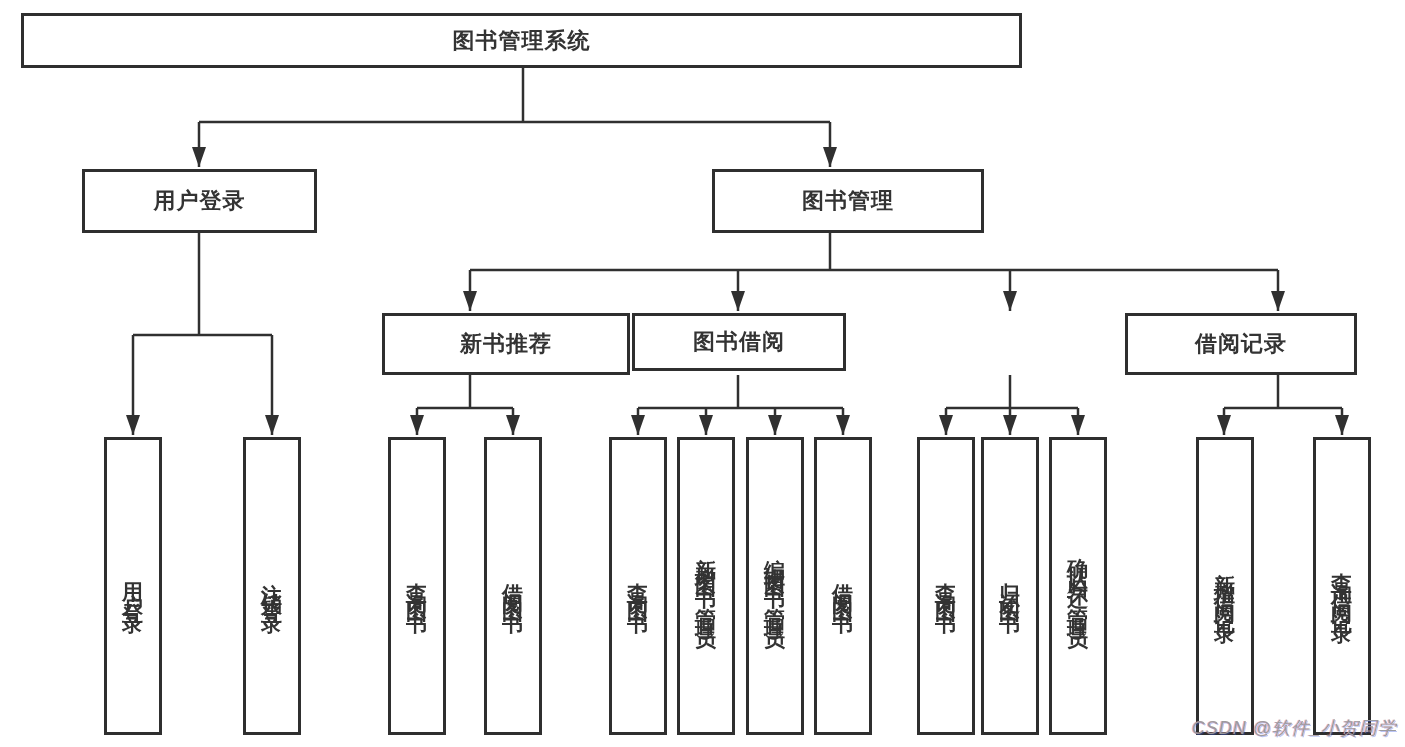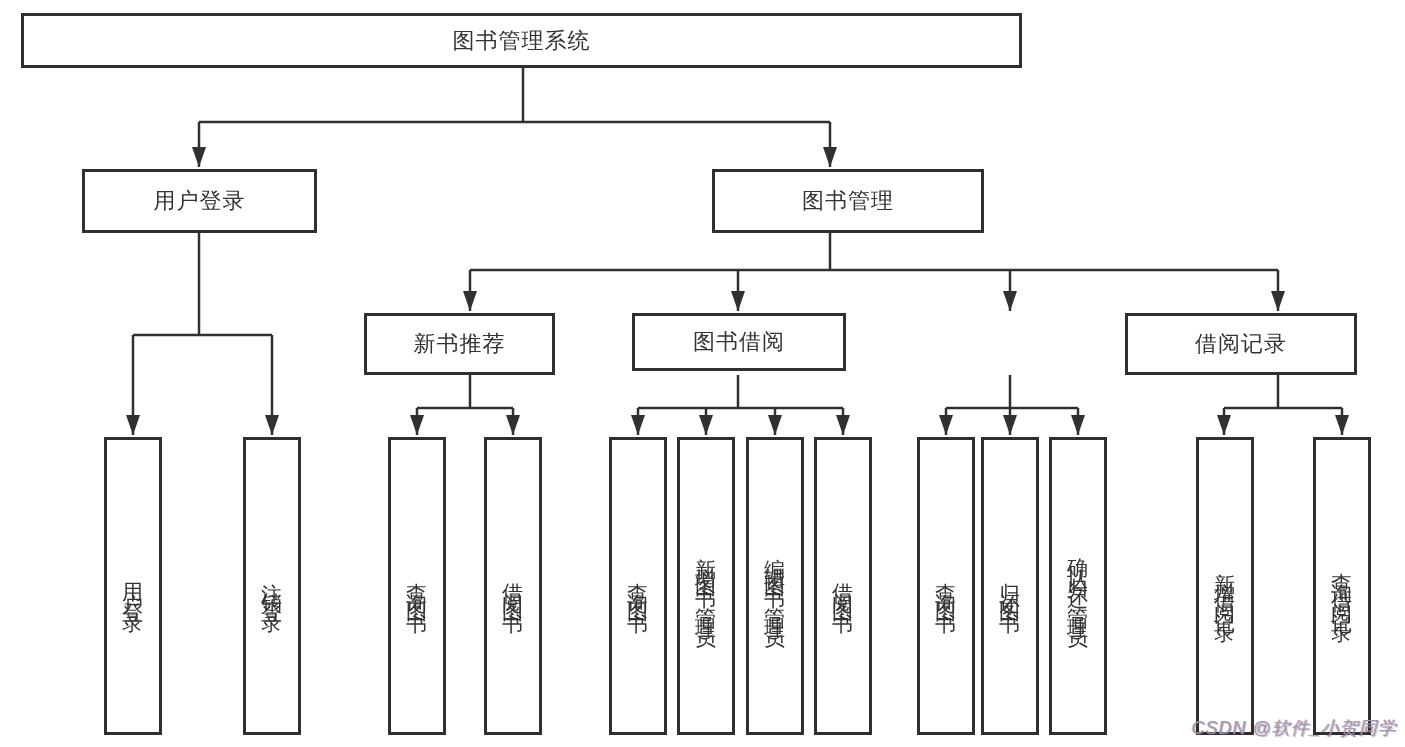--- a/index.html
+++ b/index.html
@@ -22,20 +22,21 @@
     height: 747px;
   }
   .box {
     position: absolute;
     box-sizing: border-box;
     border: 3px solid #2f2f2f;
     background: #ffffff;
     display: flex;
     align-items: center;
     justify-content: center;
+    font-weight: bold;
   }
   .box .lbl {
     color: #333333;
     font-size: 22px;
     letter-spacing: 1px;
     white-space: nowrap;
   }
   .leaf .lbl {
     writing-mode: vertical-rl;
     text-orientation: mixed;
@@ -115,21 +116,21 @@
     <span class="lbl">图书管理系统</span>
   </div>
 
   <div class="box" style="left:82px;top:169px;width:235px;height:64px">
     <span class="lbl">用户登录</span>
   </div>
   <div class="box" style="left:712px;top:169px;width:272px;height:64px">
     <span class="lbl">图书管理</span>
   </div>
 
-  <div class="box" style="left:364px;top:313px;width:191px;height:62px">
+  <div class="box" style="left:382px;top:313px;width:248px;height:62px">
     <span class="lbl">新书推荐</span>
   </div>
   <div class="box" style="left:632px;top:313px;width:214px;height:58px">
     <span class="lbl">图书借阅</span>
   </div>
   <div class="box" style="left:1125px;top:313px;width:232px;height:62px">
     <span class="lbl">借阅记录</span>
   </div>
 
   <div class="box leaf" style="left:104px;top:437px;width:58px;height:298px">

